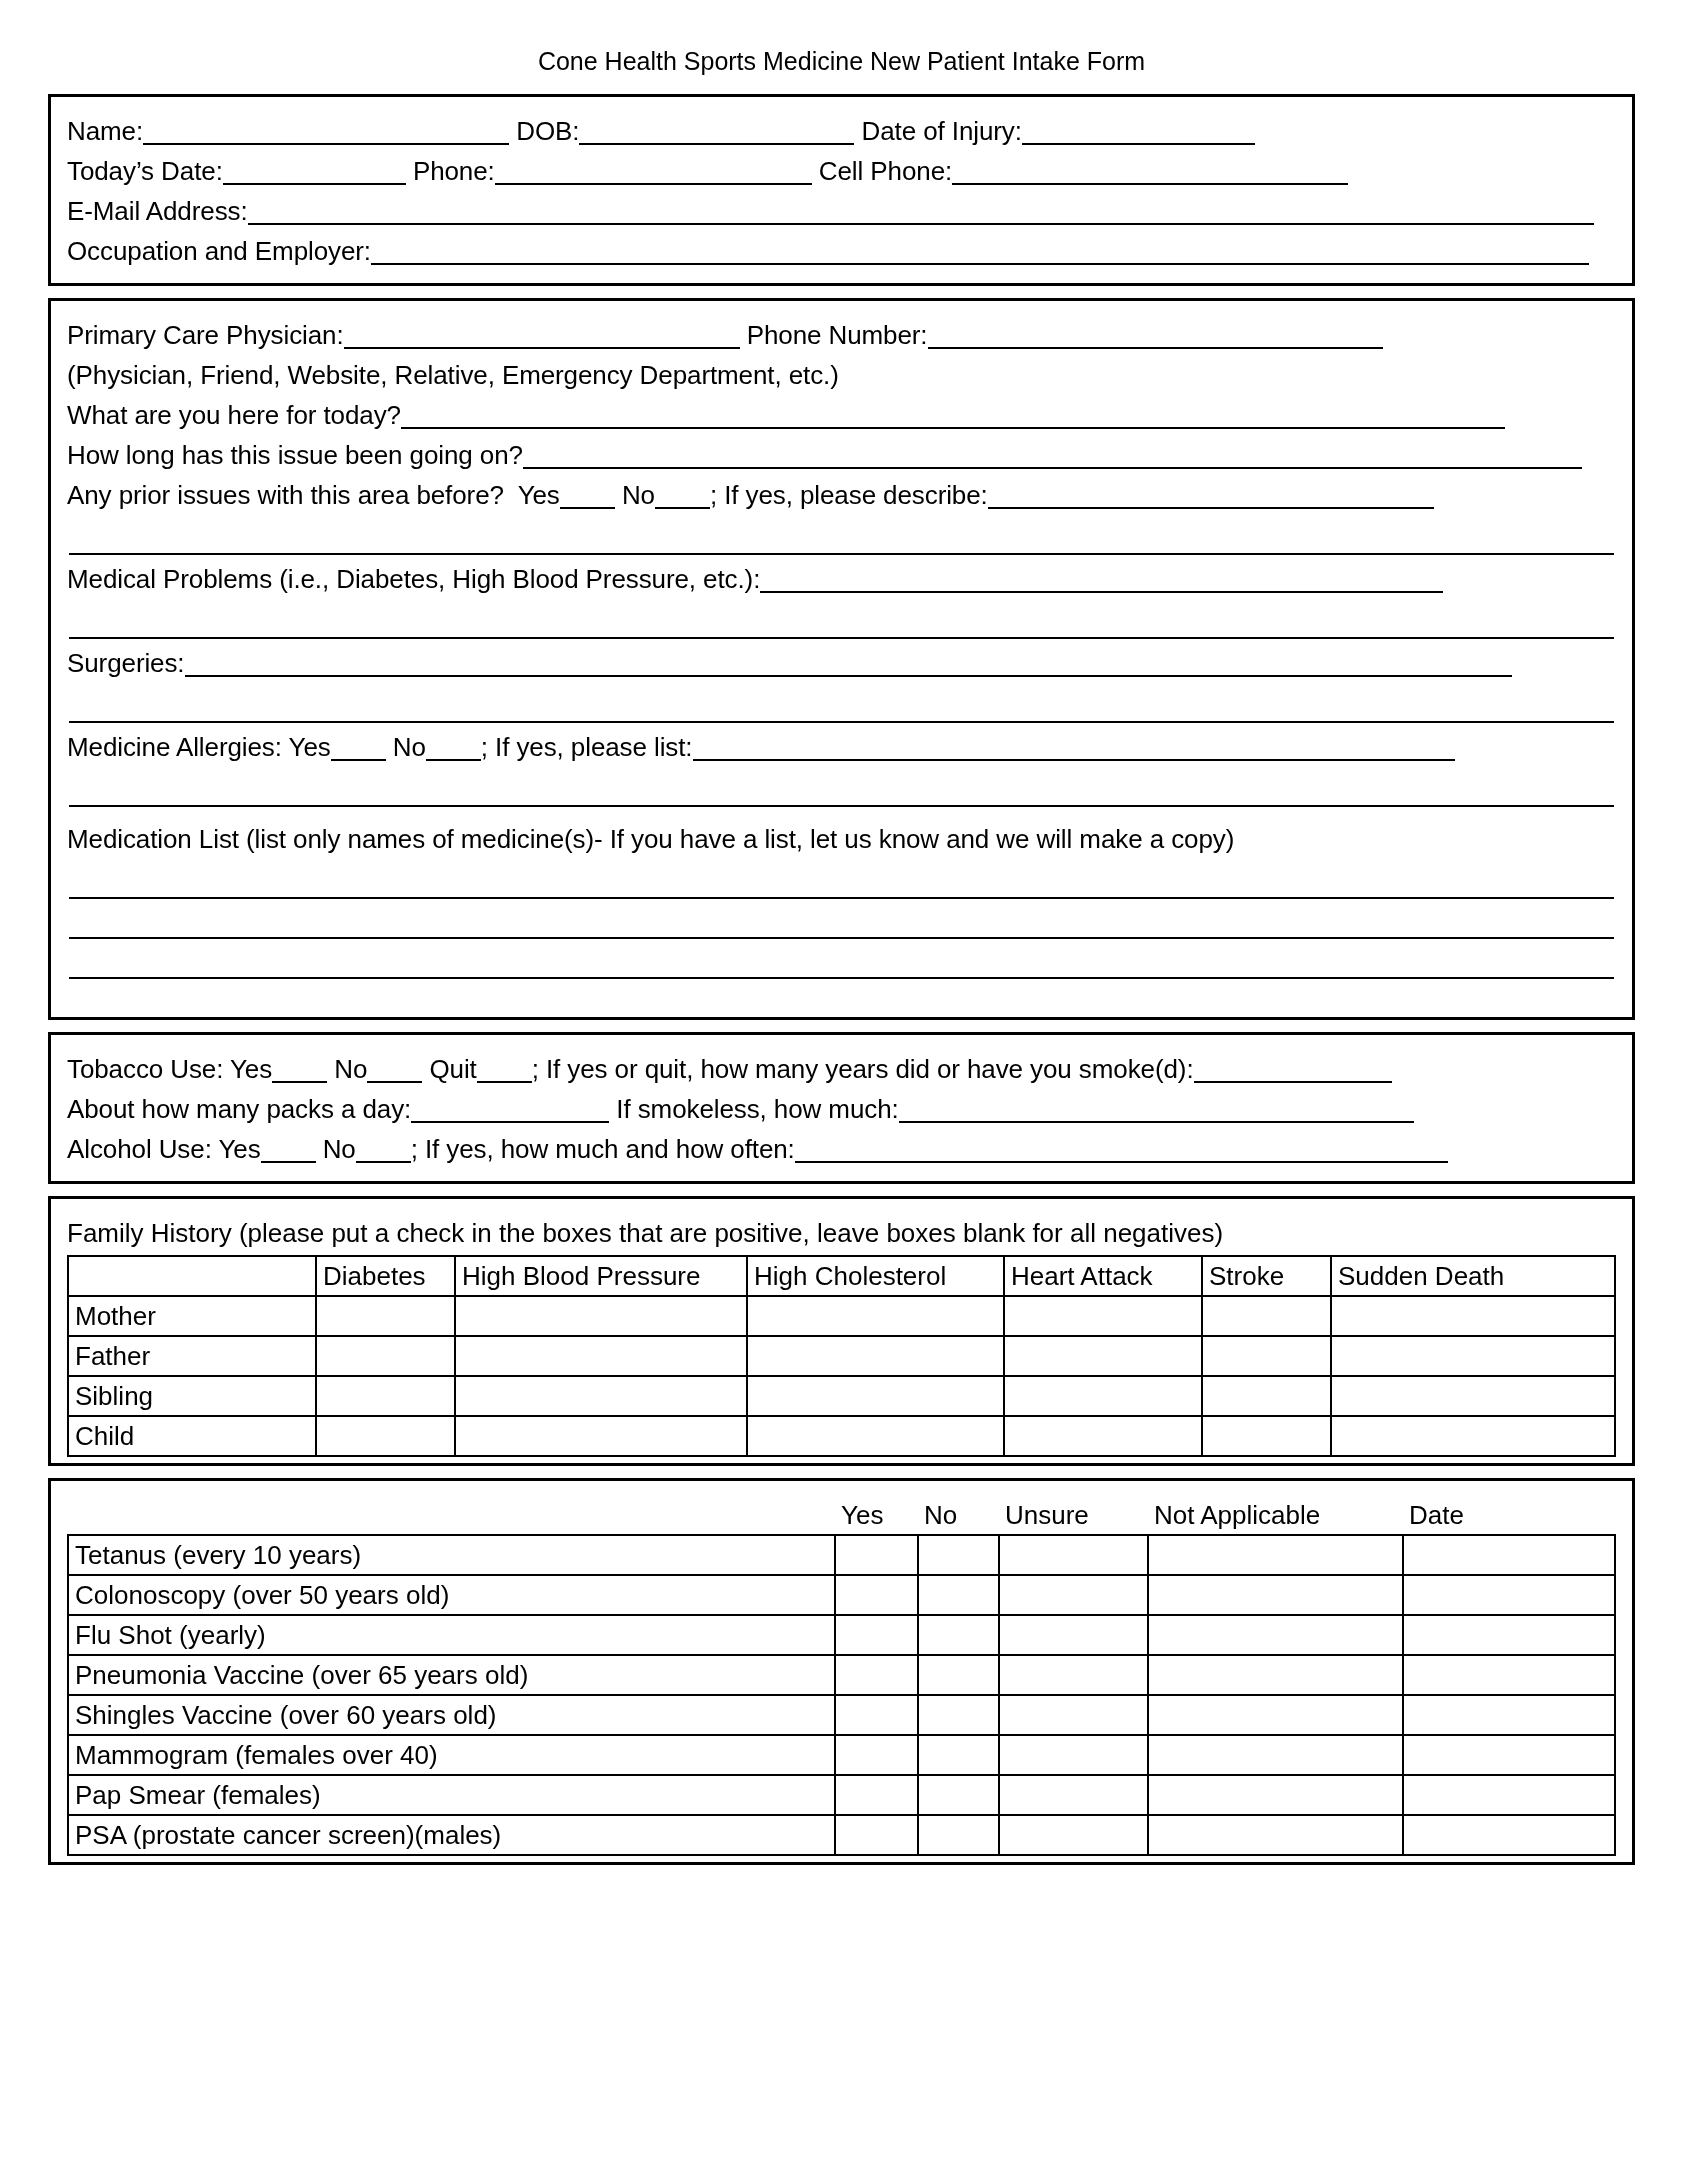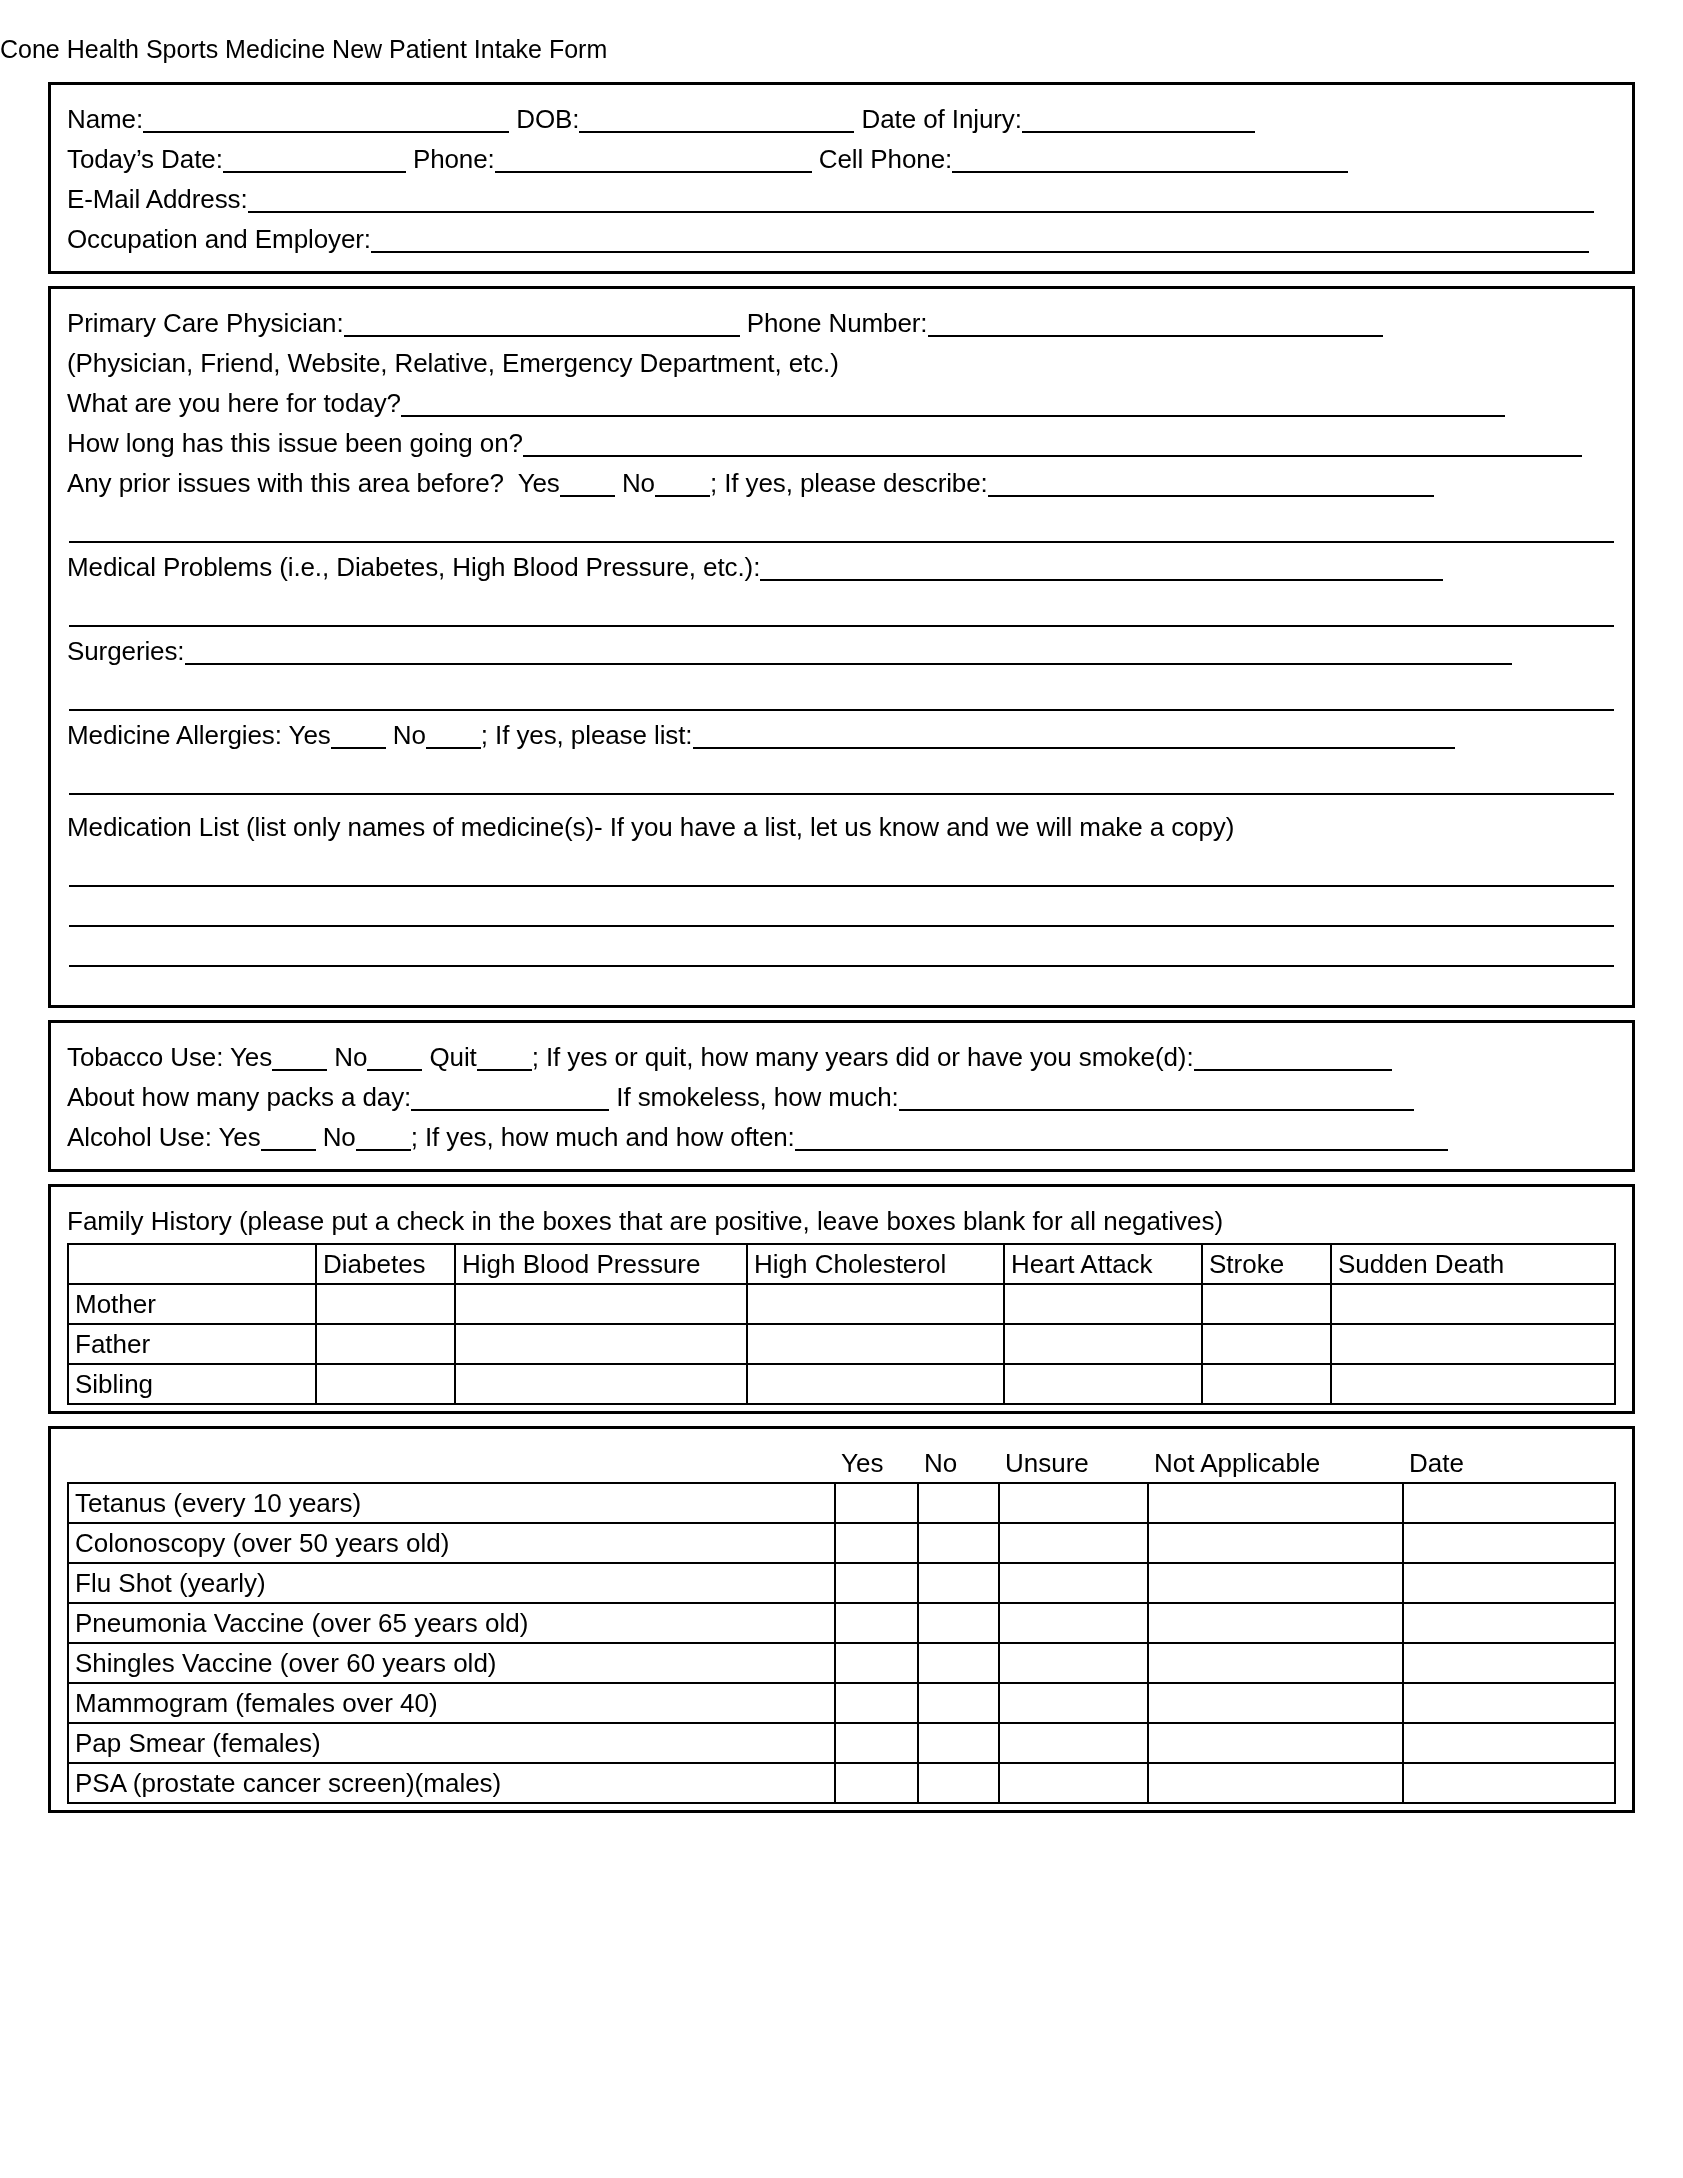--- a/index.html
+++ b/index.html
@@ -16,24 +16,24 @@
     overflow: hidden;
   }
   .page {
     width: 1683px;
     height: 2178px;
     padding: 0;
     box-sizing: border-box;
     position: relative;
   }
   .doc-title {
-    text-align: left;
+    text-align: center;
     font-size: 25px;
     line-height: 1.2;
-    padding-top: 34px;
+    padding-top: 46px;
     padding-bottom: 18px;
     letter-spacing: 0px;
   }
   .sheet {
     margin: 0 48px;
   }
   .section {
     border: 3px solid #000;
     box-sizing: border-box;
     padding: 14px 16px 12px 16px;
@@ -242,20 +242,29 @@
           </tr>
           <tr>
             <td class="fh-label">Sibling</td>
             <td></td>
             <td></td>
             <td></td>
             <td></td>
             <td></td>
             <td></td>
           </tr>
+          <tr>
+            <td class="fh-label">Child</td>
+            <td></td>
+            <td></td>
+            <td></td>
+            <td></td>
+            <td></td>
+            <td></td>
+          </tr>
         </tbody>
       </table>
     </div>
 
     <div class="section tight">
       <table class="grid">
         <colgroup>
           <col style="width:767px">
           <col style="width:83px">
           <col style="width:81px">

